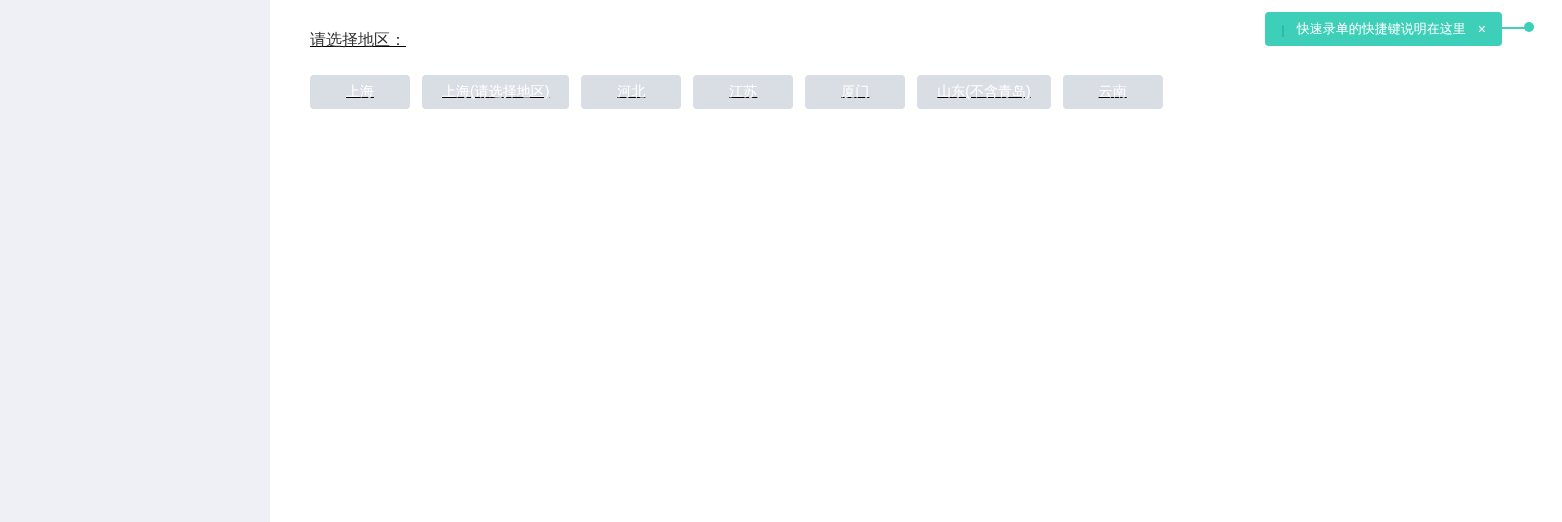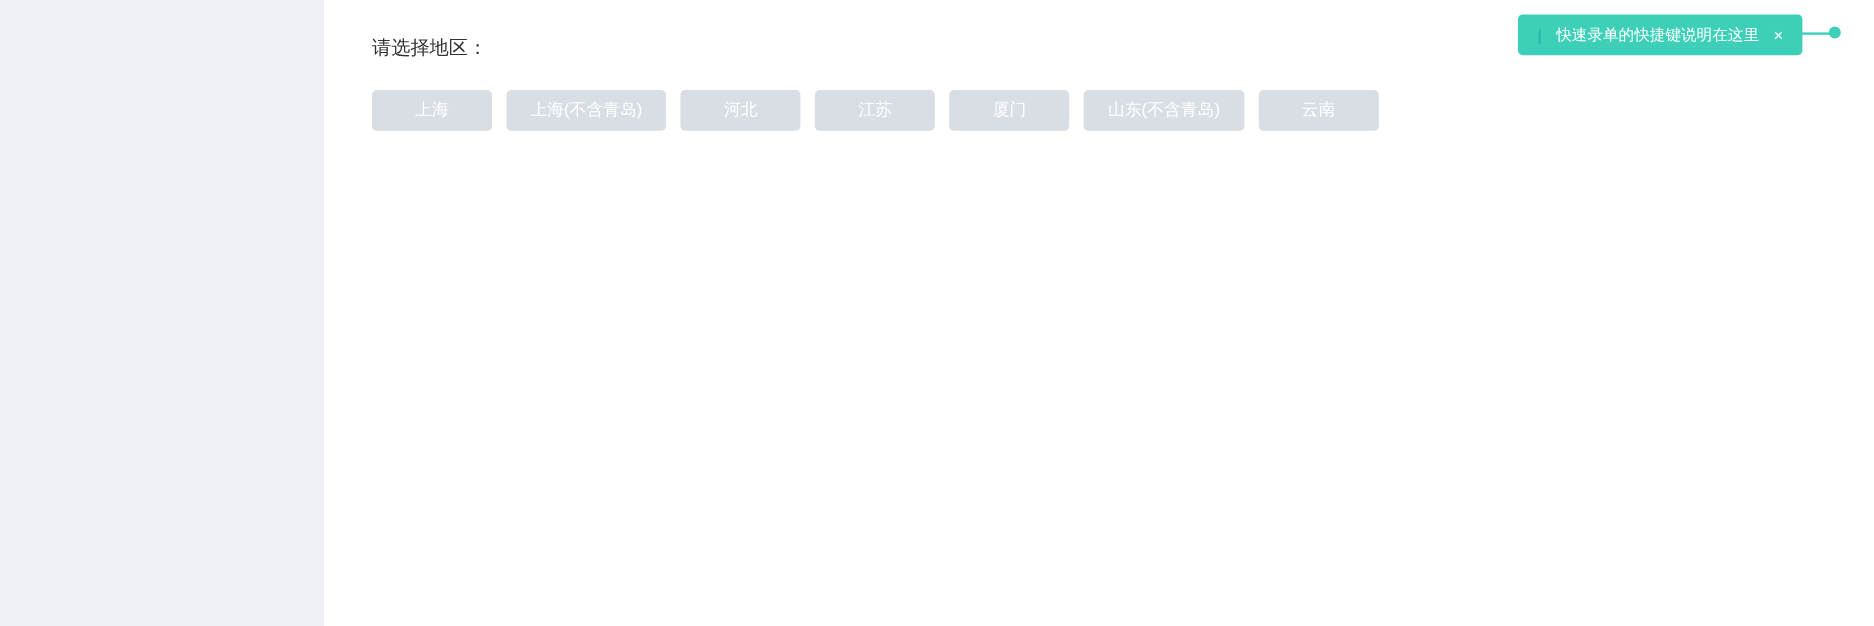--- a/index.html
+++ b/index.html
@@ -27,20 +27,21 @@
     }
 
     .main-content {
       position: absolute;
       left: 270px;
       top: 0;
       right: 0;
       bottom: 0;
       background: #ffffff;
       padding: 30px 40px;
+      text-decoration: underline;
     }
 
     .page-title {
       font-size: 16px;
       color: #333;
       font-weight: 500;
       margin-bottom: 24px;
     }
 
     .region-buttons {
@@ -113,21 +114,21 @@
   </style>
 </head>
 <body>
 
 <div class="left-sidebar"></div>
 
 <div class="main-content">
   <div class="page-title">请选择地区：</div>
   <div class="region-buttons">
   <button class="region-btn">上海</button>
-      <button class="region-btn">上海(不含青岛)</button>
+      <button class="region-btn">上海(请选择地区)</button>
       <button class="region-btn">河北</button>
       <button class="region-btn">江苏</button>
       <button class="region-btn">厦门</button>
       <button class="region-btn">山东(不含青岛)</button>
       <button class="region-btn">云南</button>
     </div>
 </div>
 
 <div class="tooltip-banner">
   <span>快速录单的快捷键说明在这里</span>

